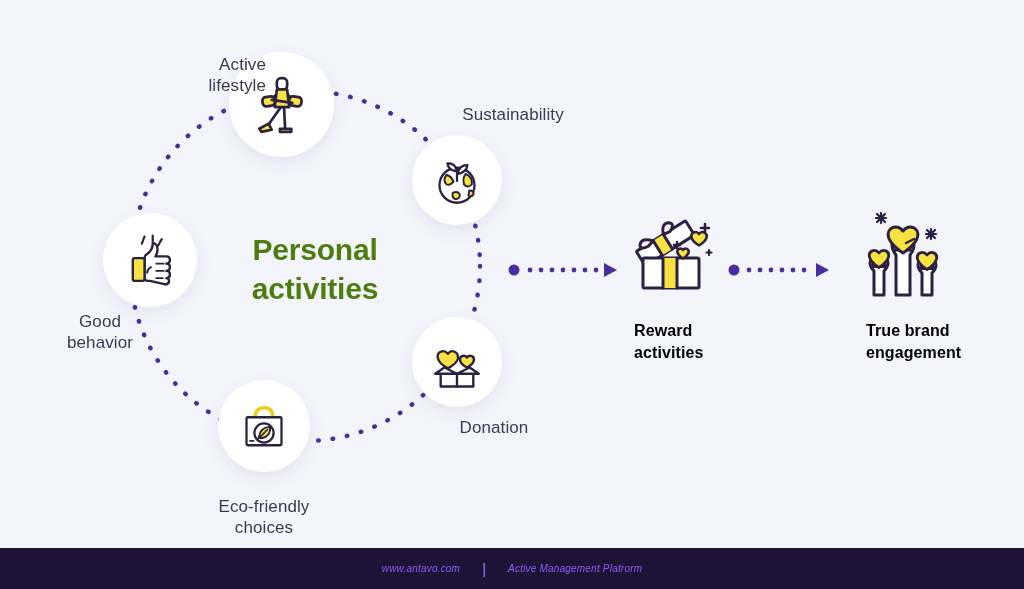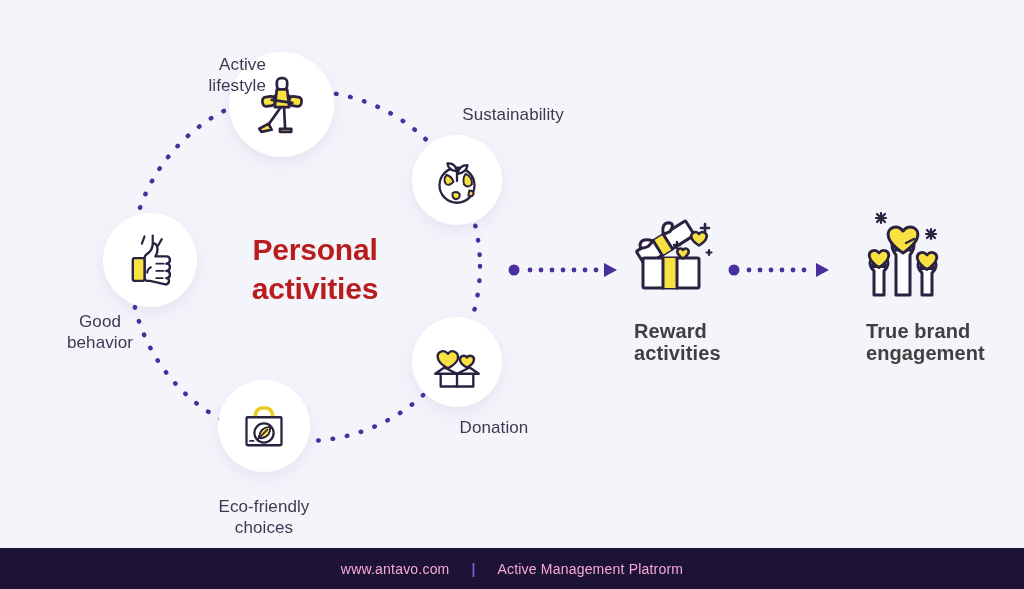--- a/index.html
+++ b/index.html
@@ -57,40 +57,40 @@
     font-size: 17px;
     line-height: 21px;
     text-align: center;
     white-space: pre-line;
     letter-spacing: 0.1px;
   }
 
   
   .center-title {
     position: absolute;
-    color: #b91c1c;
+    color: #4d7c0f;
     font-weight: bold;
     font-size: 30px;
     line-height: 39px;
     text-align: center;
     white-space: pre-line;
     letter-spacing: -0.2px;
   }
 
   
   .flat-icon {
     position: absolute;
   }
   .flat-icon svg { display: block; }
 
   .stage-label {
     position: absolute;
-    color: #404040;
+    color: #000000;
     font-weight: bold;
-    font-size: 20px;
+    font-size: 16px;
     line-height: 22px;
     white-space: pre-line;
     letter-spacing: 0.1px;
   }
 
   
   .arrow {
     position: absolute;
   }
   .arrow svg { display: block; }
@@ -102,23 +102,24 @@
     bottom: 0;
     width: 1024px;
     height: 41px;
     background: #1d1336;
     display: flex;
     align-items: center;
     justify-content: center;
     gap: 0;
   }
   .footer-text {
-    color: #f9a8d4;
-    font-size: 14px;
+    color: #8b5cf6;
+    font-size: 10px;
     letter-spacing: 0.2px;
+    font-style: italic;
   }
   .footer-sep {
     color: #7c5ad6;
     font-size: 14px;
     margin: 0 22px;
     font-weight: bold;
   }
 </style>
 </head>
 <body>

